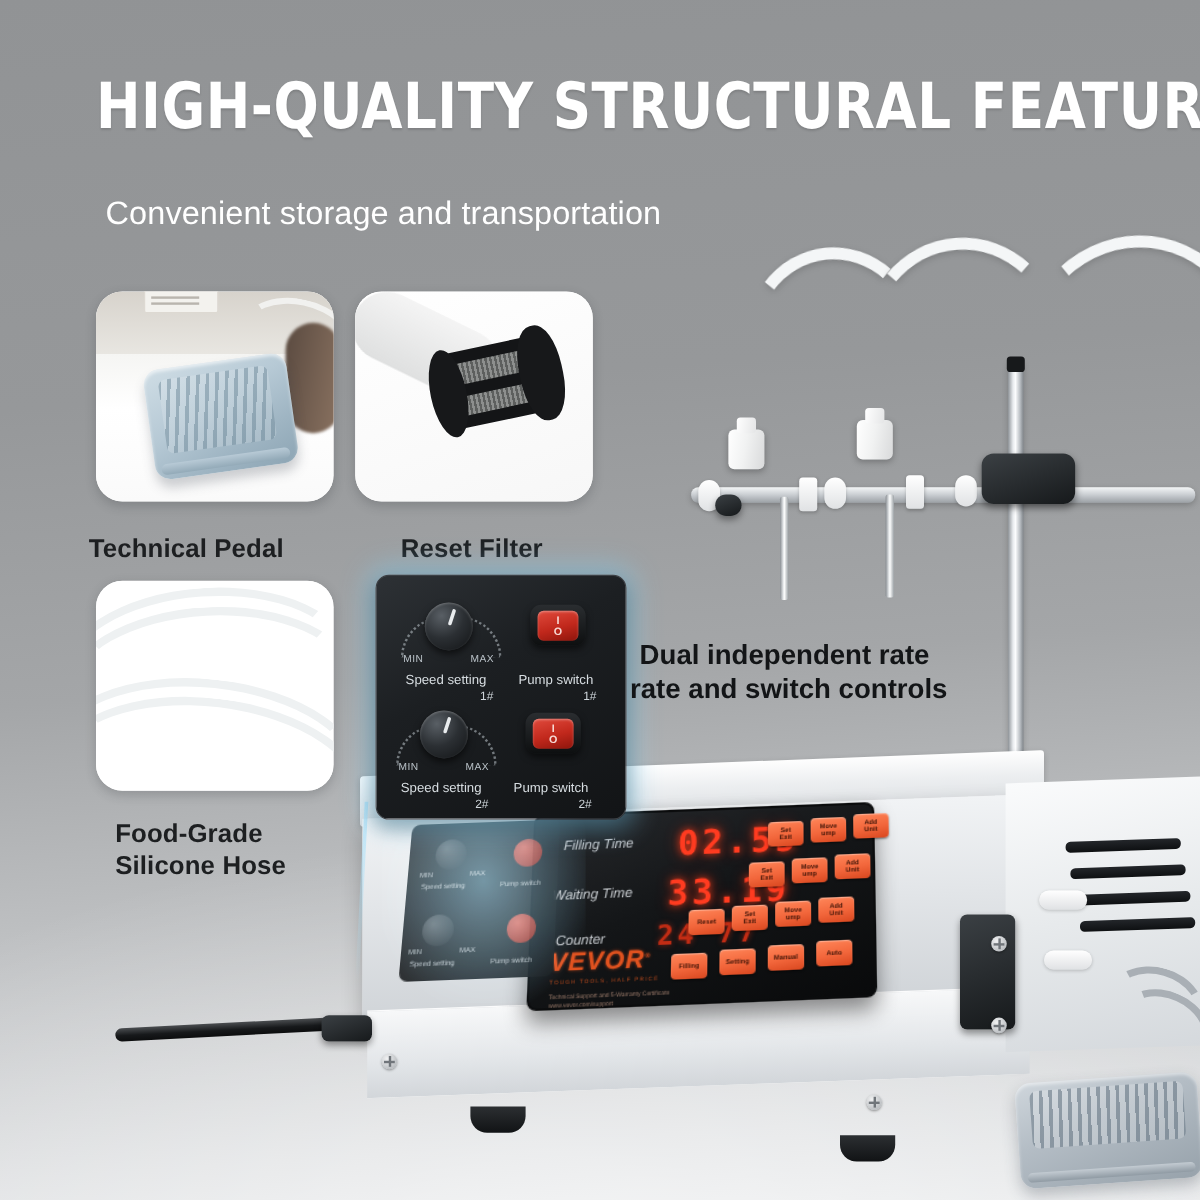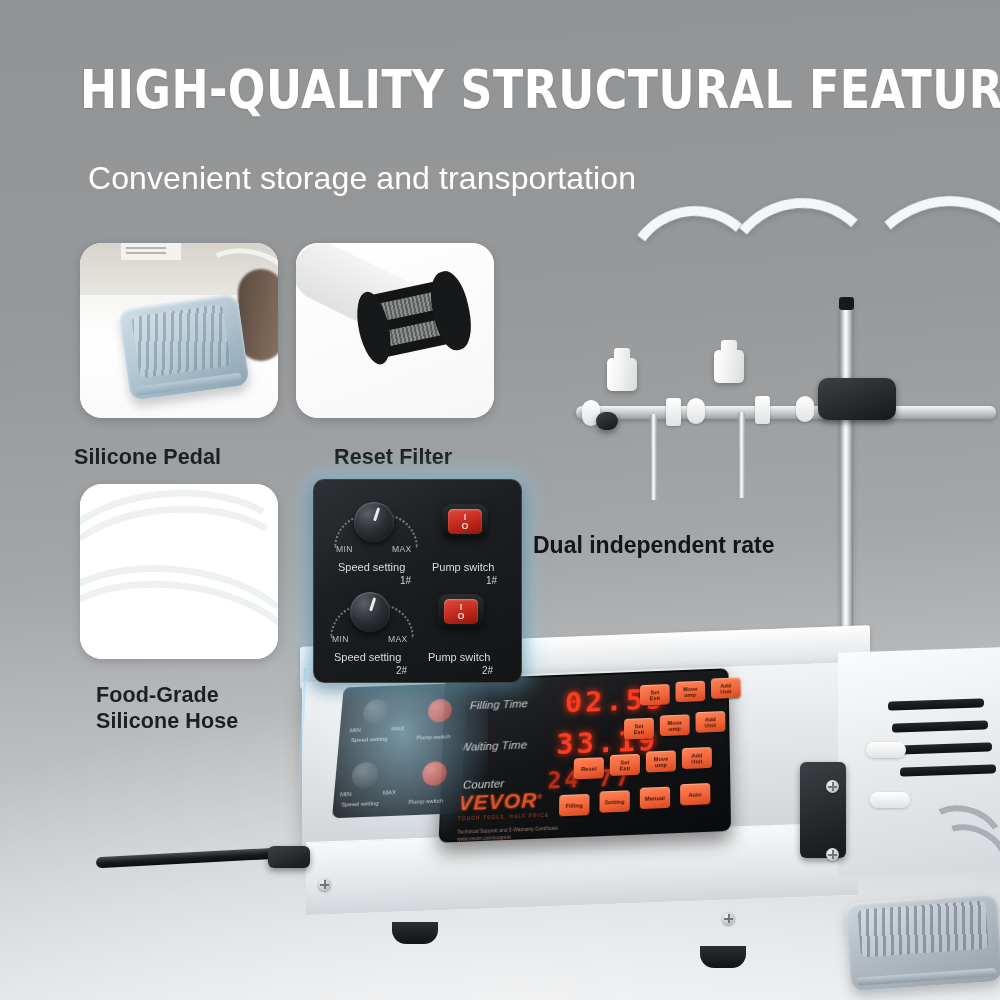--- a/index.html
+++ b/index.html
@@ -19,21 +19,21 @@
   #title{
     position:absolute;left:80px;top:62px;width:880px;
     font-size:53px;line-height:56px;font-weight:700;color:#ffffff;
     letter-spacing:.5px;transform:scaleX(.93);transform-origin:left top;
     font-family:"DejaVu Sans Condensed","Liberation Sans", sans-serif;
     text-shadow:0 1px 2px rgba(0,0,0,.14);
     white-space:nowrap;
   }
   #subtitle{
     position:absolute;left:88px;top:162px;width:760px;
-    font-size:32px;line-height:32px;color:#ffffff;font-weight:400;
+    font-size:27px;line-height:32px;color:#ffffff;font-weight:400;
     letter-spacing:.1px;
   }
 
   
   .card{
     position:absolute;border-radius:22px;overflow:hidden;
     background:#fdfdfd;
     box-shadow:0 3px 9px rgba(40,45,50,.22);
   }
   .card-label{
@@ -380,21 +380,21 @@
     <div class="bg"></div>
     <div class="counterTop"></div>
     <div class="sticker"></div>
     <div class="cable"></div>
     <div class="hand"></div>
     <div class="pedal">
       <div class="ridges"></div>
       <div class="lip"></div>
     </div>
   </div>
-  <div class="card-label" id="label1">Silicone Pedal</div>
+  <div class="card-label" id="label1">Technical Pedal</div>
 
   <div class="card" id="card2">
     <div class="bg"></div>
     <div class="hose"></div>
     <div class="filterBody">
       <div class="mesh"></div>
       <div class="bar b1"></div>
       <div class="bar b2"></div>
       <div class="bar b3"></div>
       <div class="ring r1"></div>
@@ -445,20 +445,21 @@
         <div class="io">I</div>
         <div class="io">O</div>
       </div>
     </div>
     <div class="plabel" style="left:114px;top:171px;">Pump switch</div>
     <div class="pnum" style="left:168px;top:185px;">2#</div>
   </div>
 
   <div id="callout">
     <div>Dual independent rate</div>
+    <div style="margin-left:-8px;">rate and switch controls</div>
   </div>
 
   <div id="pedal2">
     <div class="rg"></div>
     <div class="lip"></div>
   </div>
 
 </div>
 
 </body></html>

